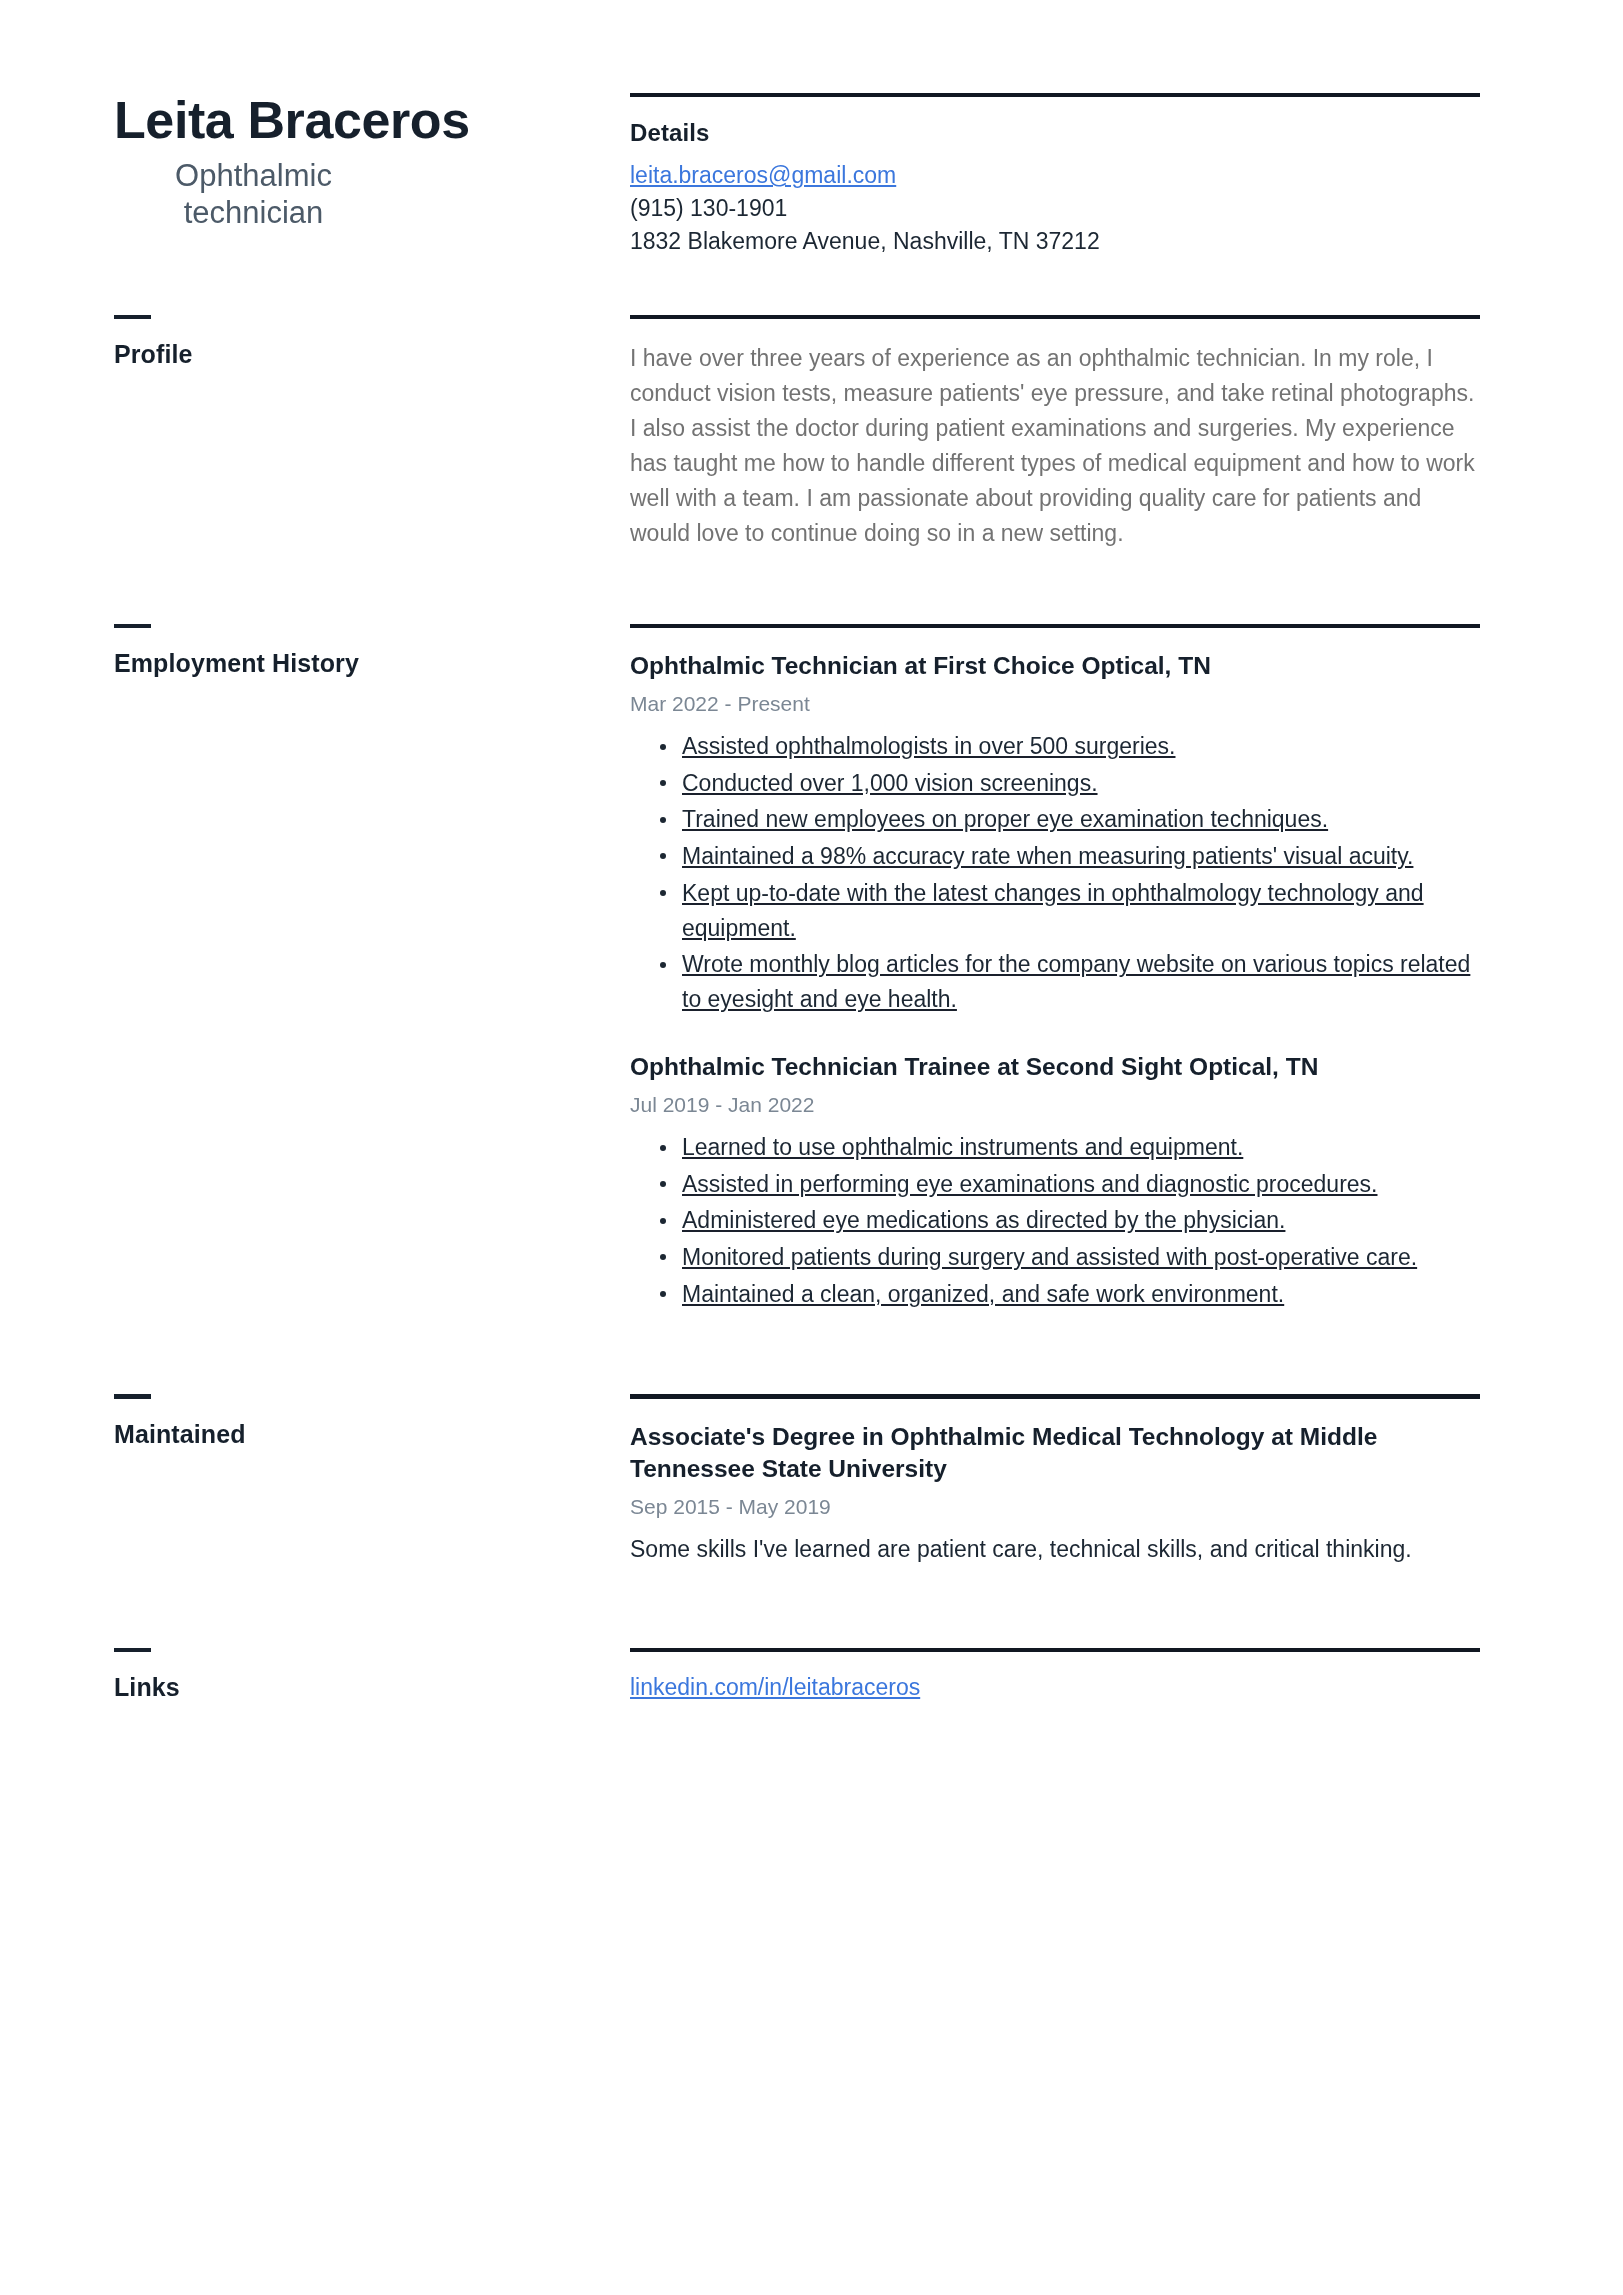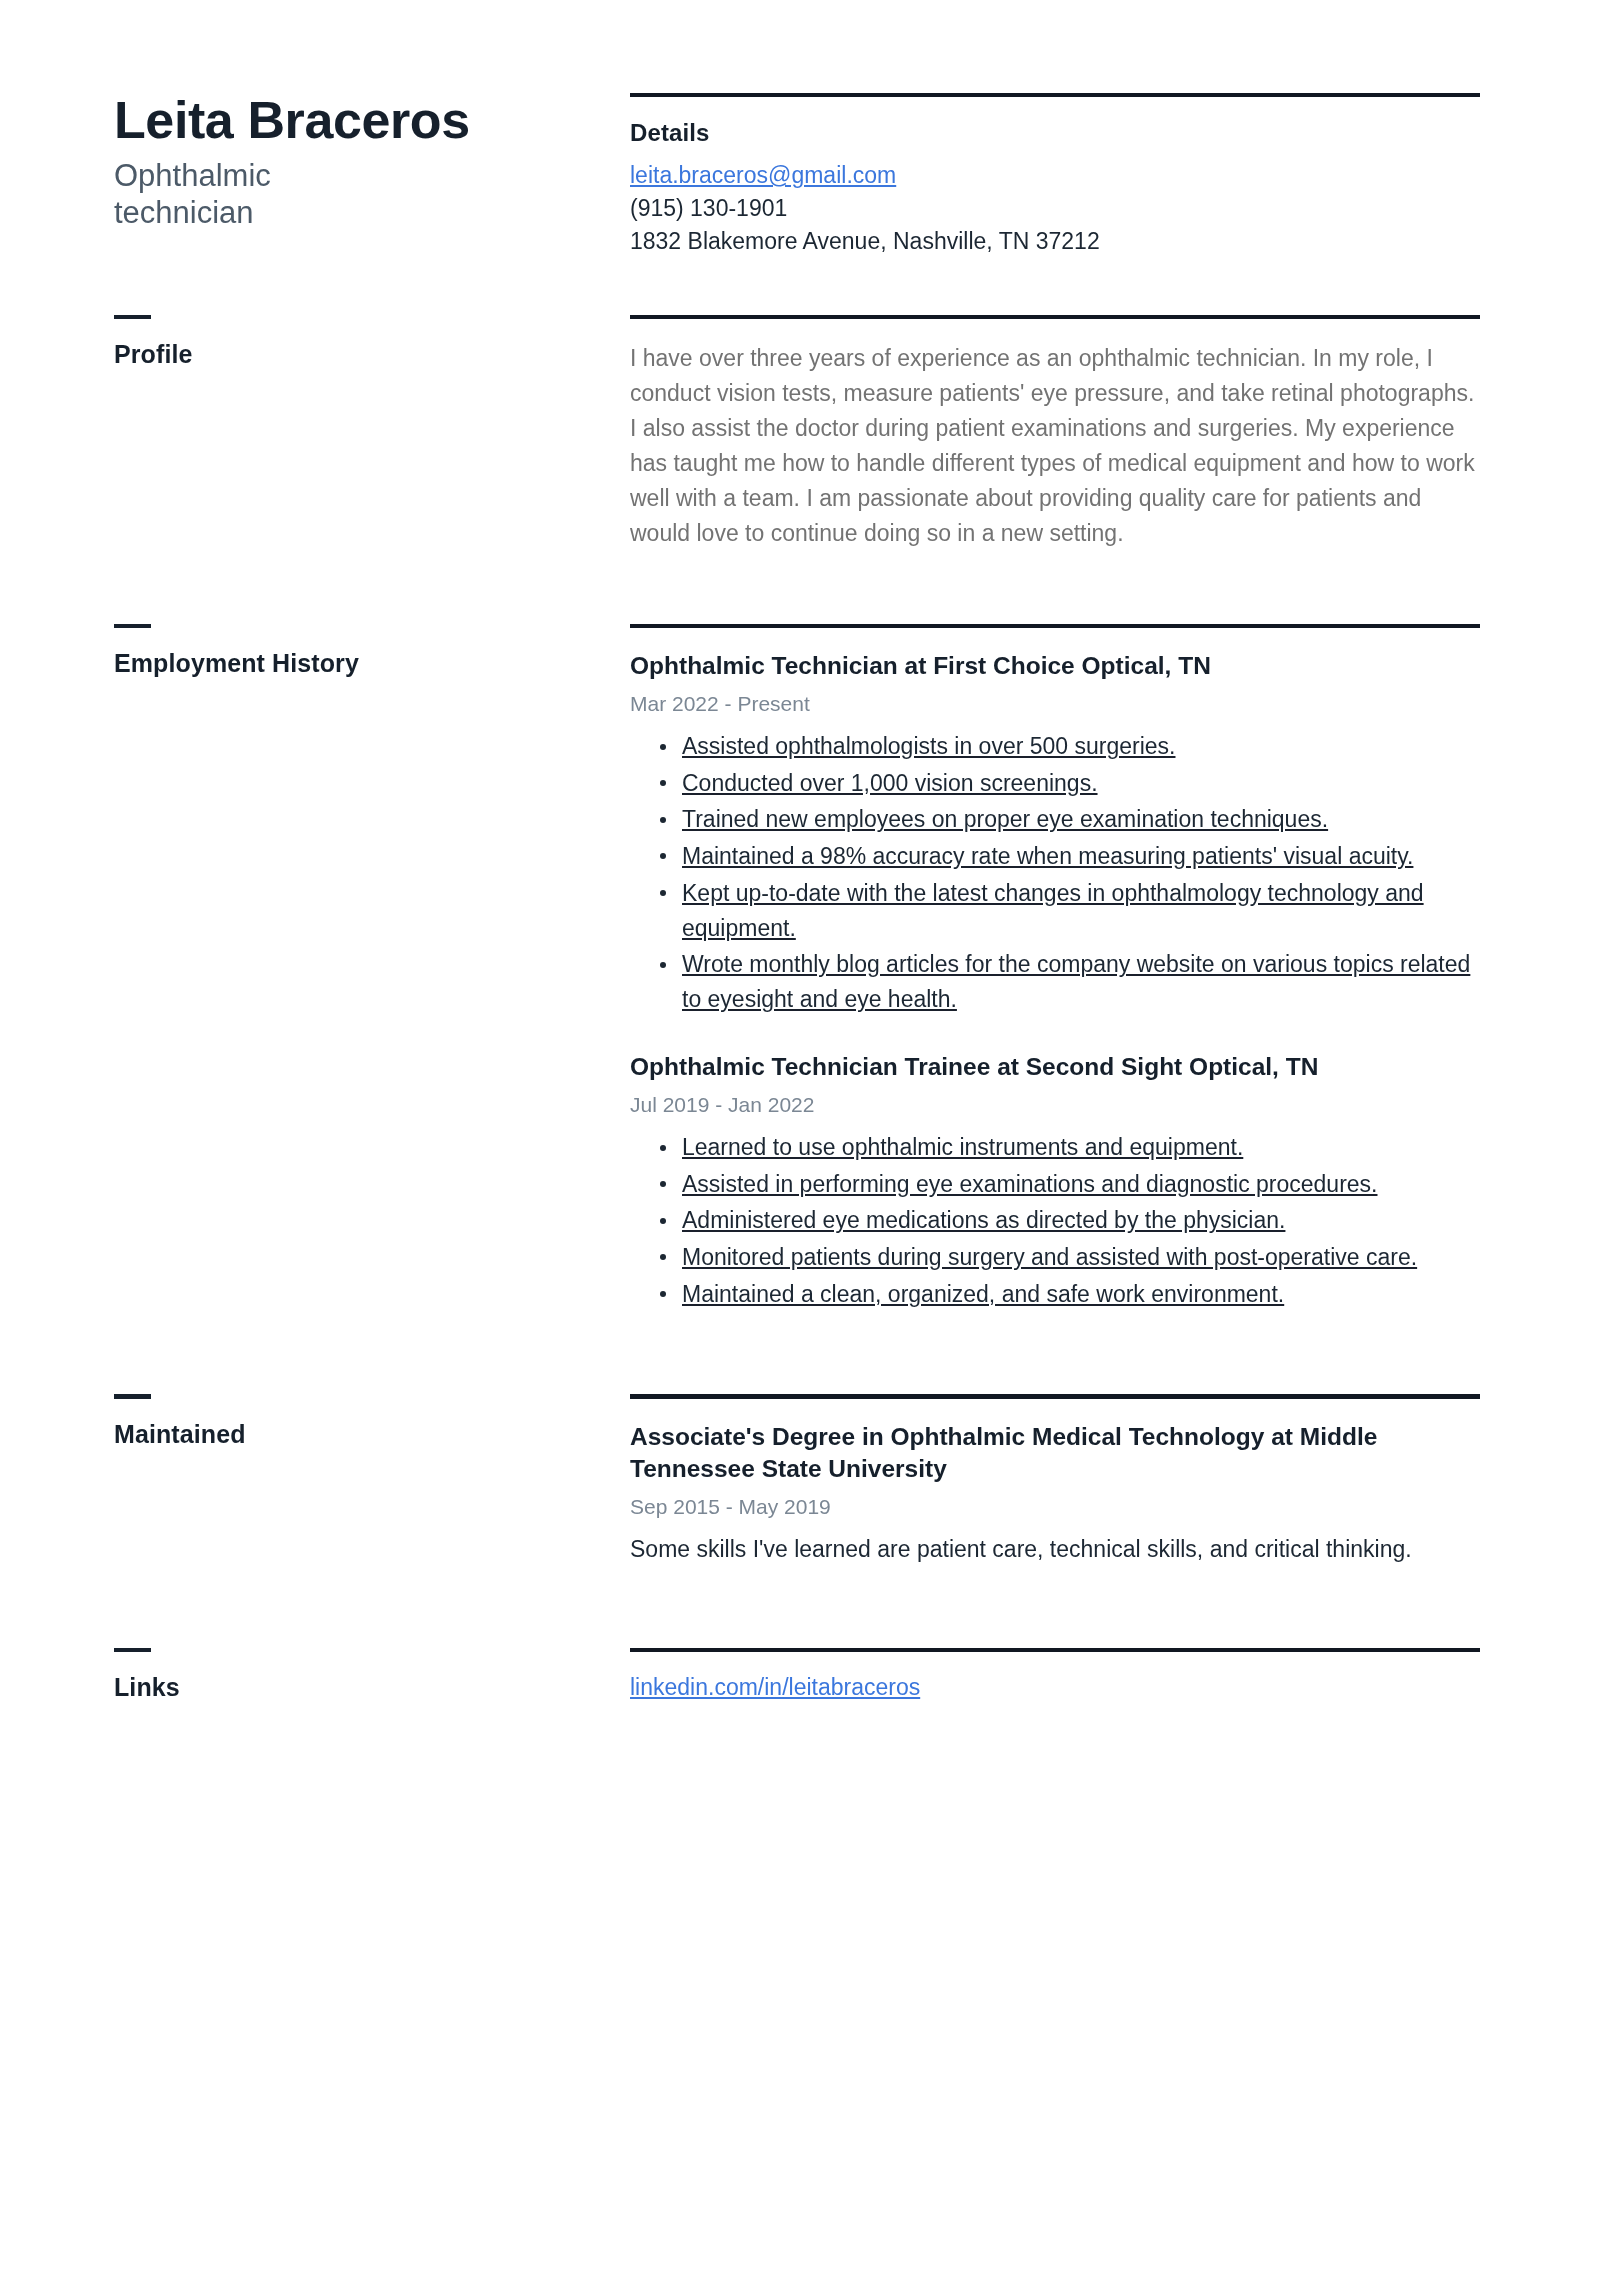--- a/index.html
+++ b/index.html
@@ -53,20 +53,21 @@
     margin: 0 0 8.5px 0;
     white-space: nowrap;
   }
   .job-title {
     font-size: 31px;
     line-height: 1.22;
     font-weight: 400;
     color: #4c5a68;
     margin: 0;
     max-width: 279px;
+    text-align: center;
   }
 
   
   .rule {
     height: 4.2px;
     background: #111822;
     width: 100%;
     margin: 0 0 22px 0;
   }
   .rule.tight { margin-bottom: 18.6px; }

